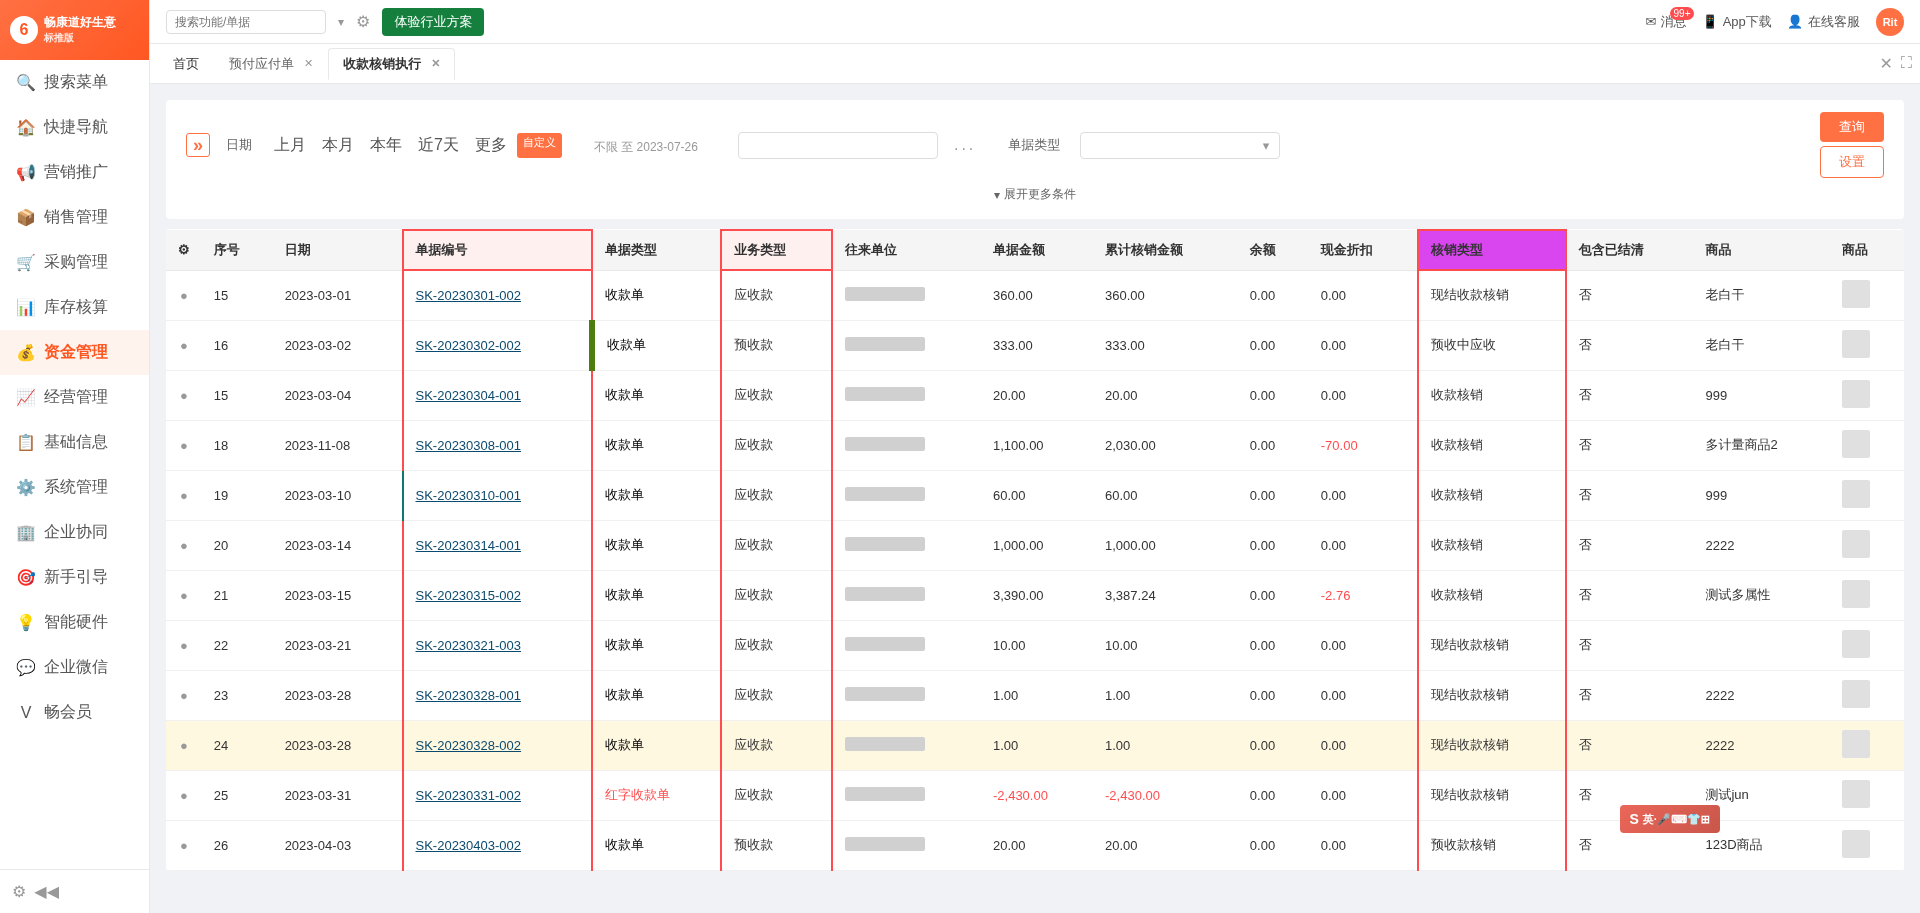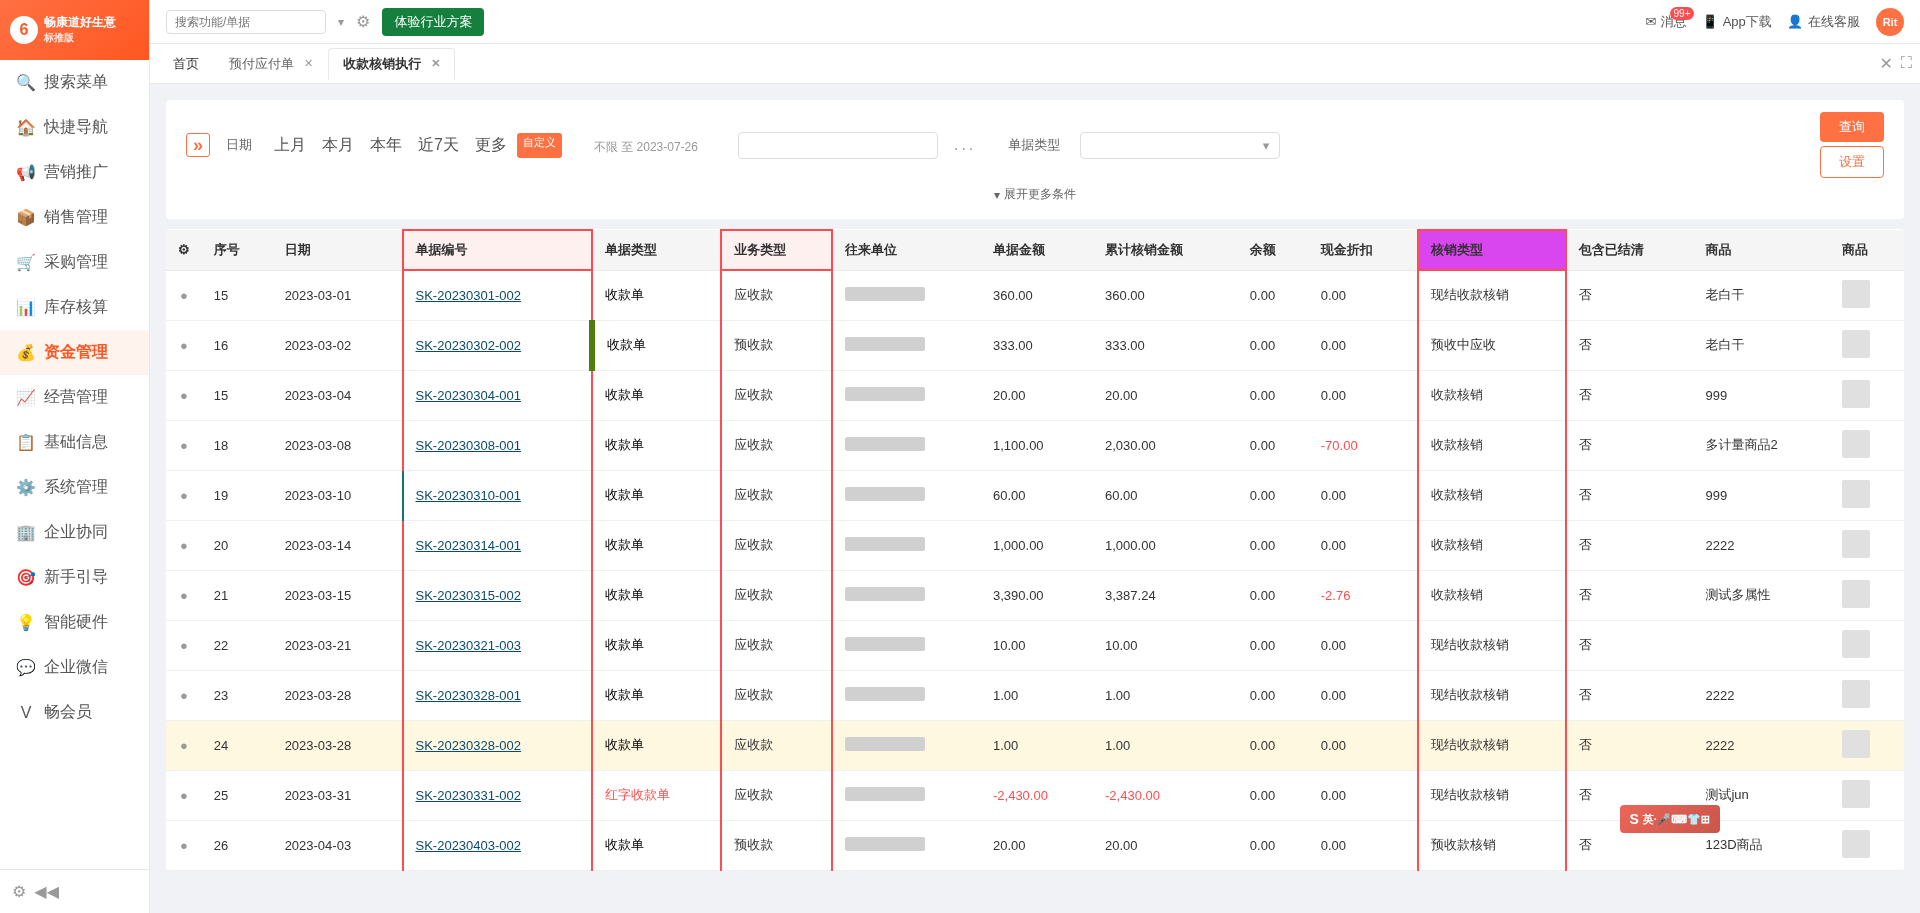--- a/index.html
+++ b/index.html
@@ -318,21 +318,21 @@
     <td>0.00</td>
     <td class="">0.00</td>
     <td style="border-left:2px solid #ff4d4f; border-right:2px solid #ff4d4f;">收款核销</td>
     <td>否</td>
     <td>999</td>
     <td><span style="display:inline-block;width:28px;height:28px;background:#e0e0e0;border-radius:2px;"></span></td>
   </tr>
               <tr>
     <td style="text-align:center;color:#999;">●</td>
     <td>18</td>
-    <td>2023-03-08</td>
+    <td>2023-11-08</td>
     <td style="border-left:2px solid #ff4d4f; border-right:2px solid #ff4d4f;"><span class="link-text">SK-20230308-001</span></td>
     <td style="color:inherit">收款单</td>
     <td style="border-left:2px solid #ff4d4f; border-right:2px solid #ff4d4f;">应收款</td>
     <td><span style="display:inline-block;width:80px;height:14px;background:#d0d0d0;border-radius:2px;"></span></td>
     <td class="">1,100.00</td>
     <td class="">2,030.00</td>
     <td>0.00</td>
     <td class="num-negative">-70.00</td>
     <td style="border-left:2px solid #ff4d4f; border-right:2px solid #ff4d4f;">收款核销</td>
     <td>否</td>

